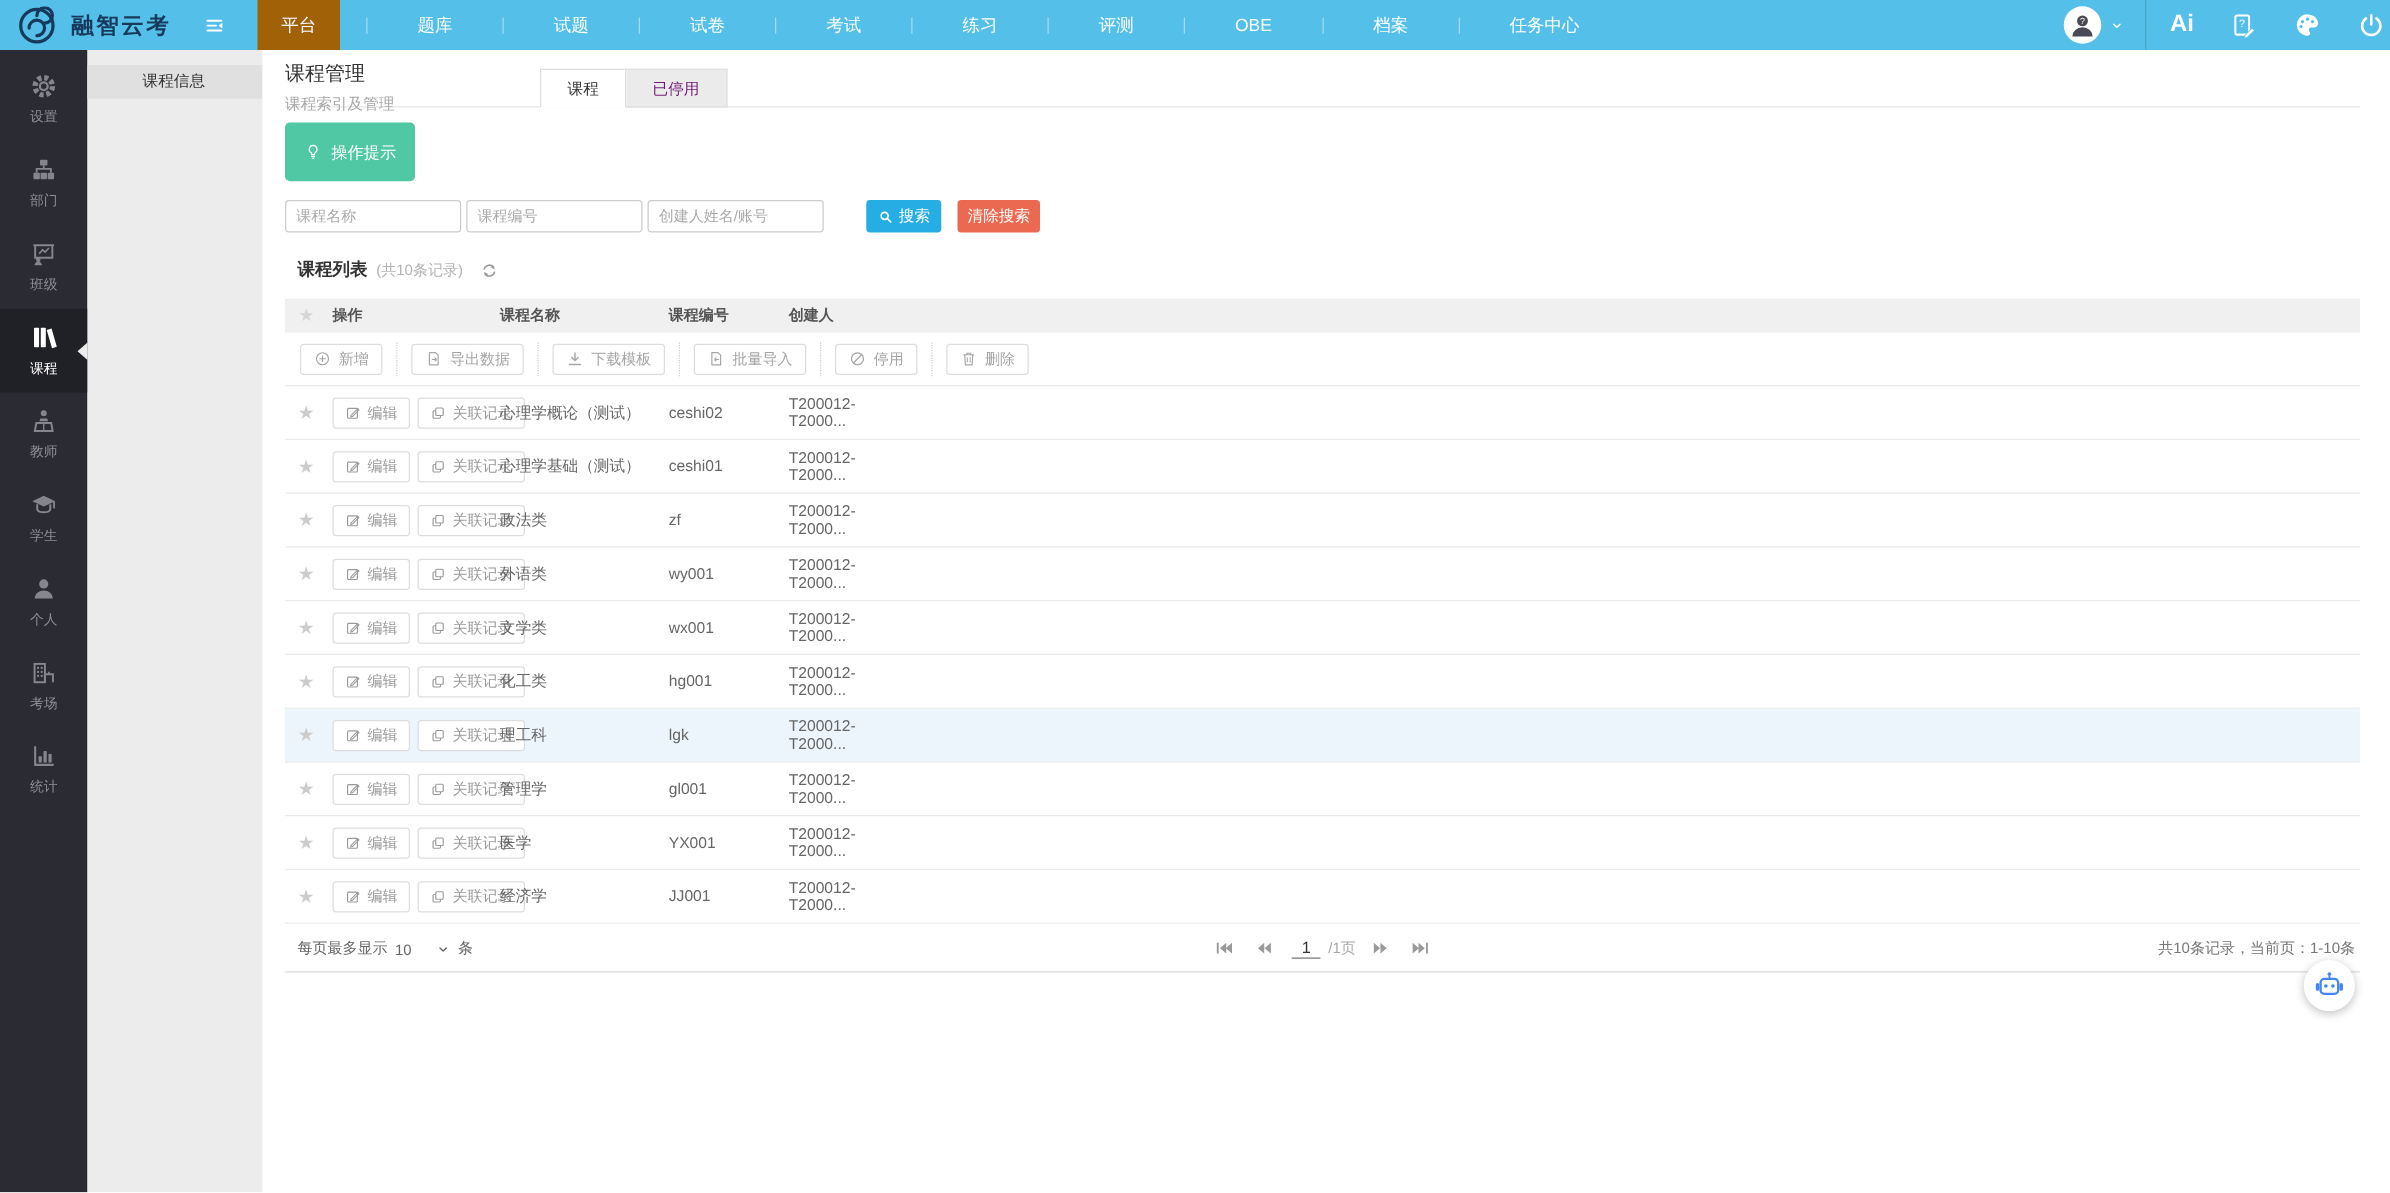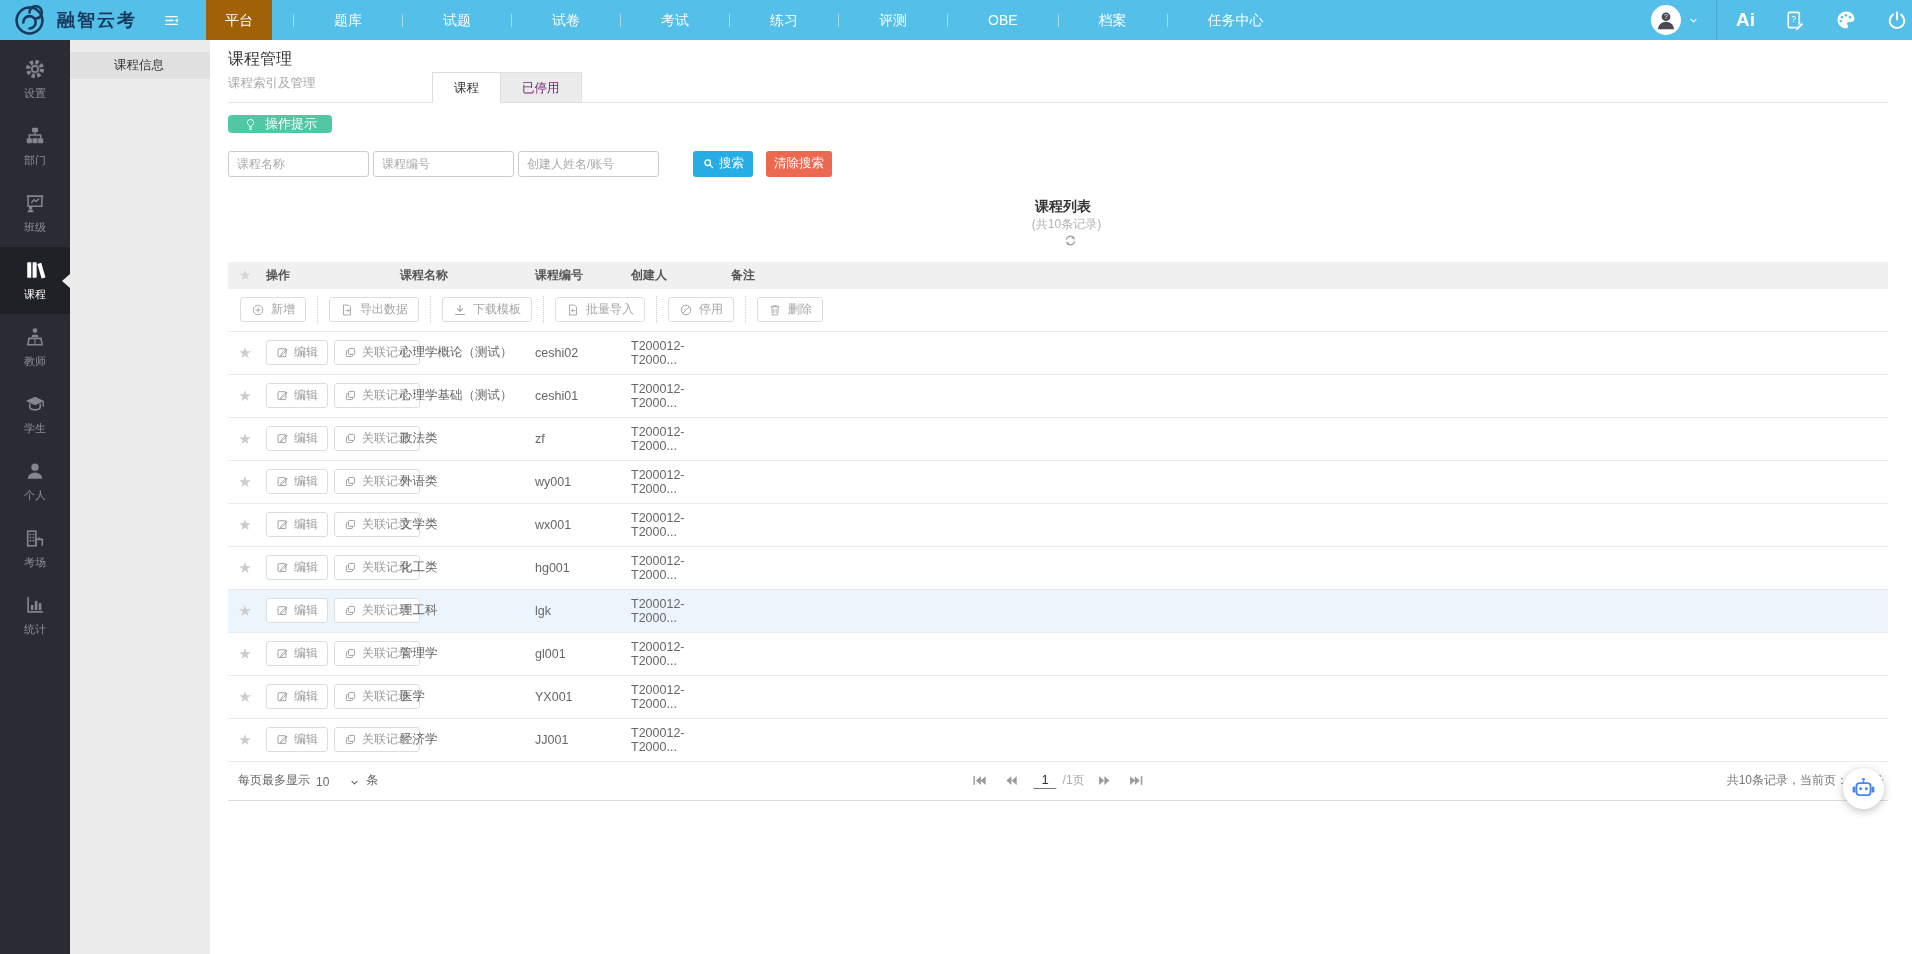--- a/index.html
+++ b/index.html
@@ -37,43 +37,43 @@
     border-top:7px solid transparent; border-bottom:7px solid transparent; border-right:8px solid #ececec; }
 
   
   .submenu { position:absolute; left:70px; top:40px; width:140px; height:914px; background:#ececec; padding-top:12px; }
   .submenu-item { height:27px; line-height:27px; font-size:12.5px; color:#333; padding-left:44px; cursor:pointer; }
   .submenu-item.active { background:#e0e0e0; }
 
   
   .content { position:absolute; left:210px; top:40px; width:1702px; height:914px; background:#fff; padding:0 24px 0 18px; }
 
-  .page-head { position:relative; height:63px; border-bottom:1px solid #e6e6e6; padding-top:9px; }
+  .page-head { position:relative; height:46px; border-bottom:1px solid #e6e6e6; padding-top:9px; }
   .page-title { font-size:16px; color:#333; }
   .page-subtitle { font-size:12.5px; color:#a9a9a9; margin-top:5px; }
   .tabs { position:absolute; left:204px; bottom:-1px; display:flex; }
   .tab { height:31px; line-height:30px; padding:0 21px; font-size:12.5px; cursor:pointer; }
   .tab.active { background:#fff; border:1px solid #ddd; border-bottom:1px solid #fff; color:#333; }
   .tab.inactive { background:#ebebeb; border:1px solid #e0e0e0; border-left:none; color:#701a75; }
 
-  .tips-btn { margin-top:12px; height:18px; display:inline-flex; align-items:center; gap:7px;
+  .tips-btn { margin-top:12px; height:47px; display:inline-flex; align-items:center; gap:7px;
     background:#50c8a3; color:#fff; border:none; border-radius:4px; padding:0 15px; font-size:13px; cursor:pointer;
     font-family:inherit; }
 
   .search-row { margin-top:15px; display:flex; align-items:center; }
   .s-input { width:141px; height:26px; border:1px solid #ccc; border-radius:3px; padding:0 8px;
     font-size:12px; color:#333; margin-right:4px; outline:none; font-family:inherit; }
   .s-input::placeholder { color:#aaa; }
   .btn-search { margin-left:30px; height:26px; display:inline-flex; align-items:center; gap:4px;
     background:#26ade4; color:#fff; border:none; border-radius:3px; padding:0 9px; font-size:12.5px; cursor:pointer;
     font-family:inherit; }
   .btn-clear { margin-left:13px; height:26px; background:#ec6951; color:#fff; border:none; border-radius:3px;
     padding:0 8px; font-size:12.5px; cursor:pointer; font-family:Liberation Sans, sans-serif; }
 
-  .list-head { margin-top:21px; display:flex; align-items:center; padding-left:10px;flex-direction:column; }
+  .list-head { margin-top:21px; display:flex; align-items:center; padding-left:10px; }
   .list-title { font-size:14px; font-weight:bold; color:#333; }
   .list-count { font-size:12px; color:#b3b3b3; margin-left:7px; }
   .refresh { margin-left:14px; color:#9a9a9a; cursor:pointer; display:flex; }
 
   .table { margin-top:14px; }
   .tgrid { display:grid; grid-template-columns:34px 134px 135px 96px 100px 1fr; align-items:center; }
   .t-head { height:27px; background:#f0f0f0; font-size:12px; font-weight:bold; color:#555; }
   .t-head .cell, .t-row .cell { padding-left:4px; }
   .cell.star-cell { padding-left:0; display:flex; justify-content:center; }
   .hstar { color:#d5d5d5; font-size:14px; }
@@ -439,21 +439,20 @@
     <div class="table">
 
       <div class="t-head tgrid">
         <span class="cell star-cell">
             <span class="hstar">★</span>
           </span>
         <span class="cell">操作</span>
         <span class="cell">课程名称</span>
         <span class="cell">课程编号</span>
         <span class="cell">创建人</span>
-        <span class="cell">备注</span>
       </div>
 
       <div class="t-toolbar">
         <button class="tool-btn">
           <svg class="use" width="14" height="14">
               <use href="#i-plus"></use>
             </svg>
           <span>新增</span>
         </button>
         <i class="vsep"></i>

